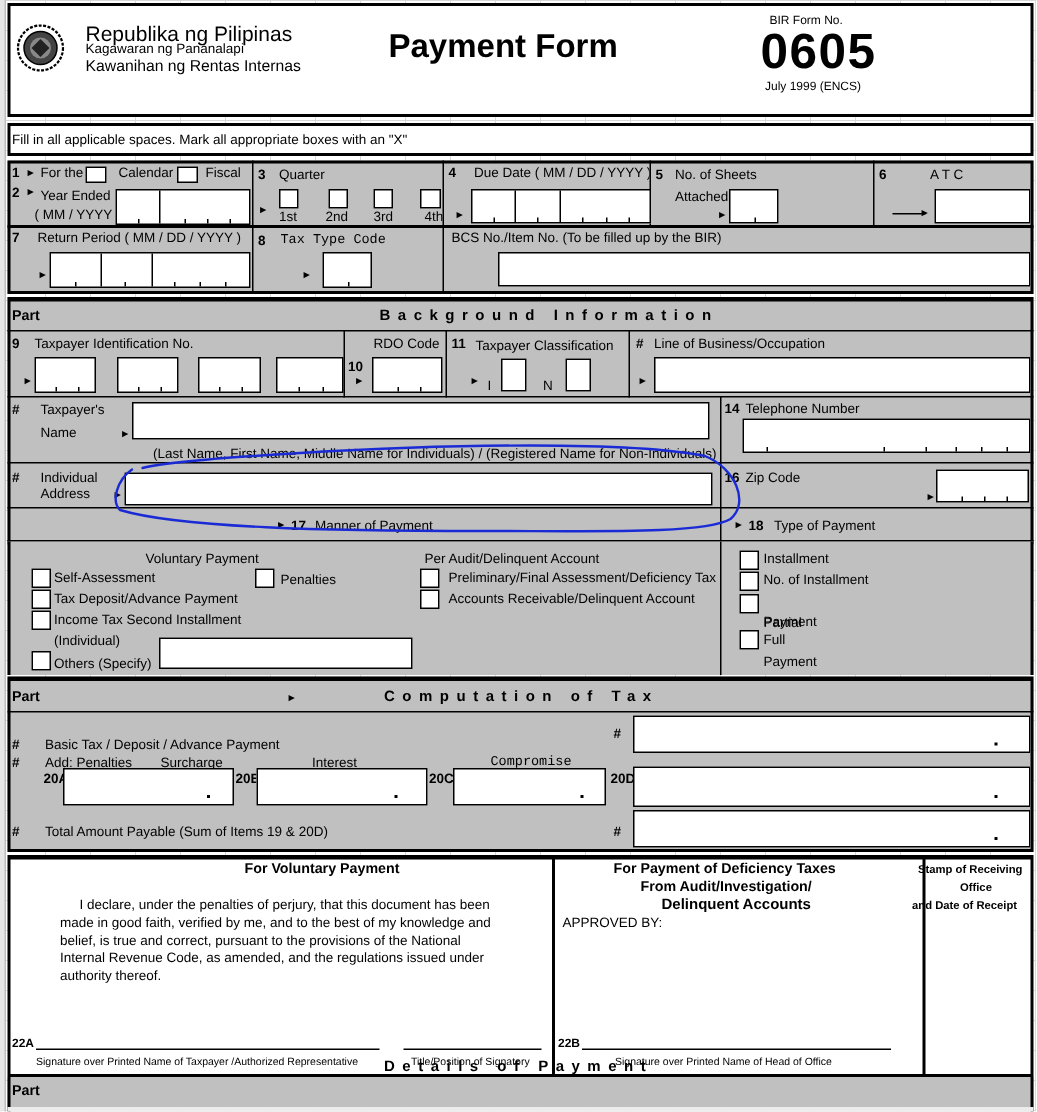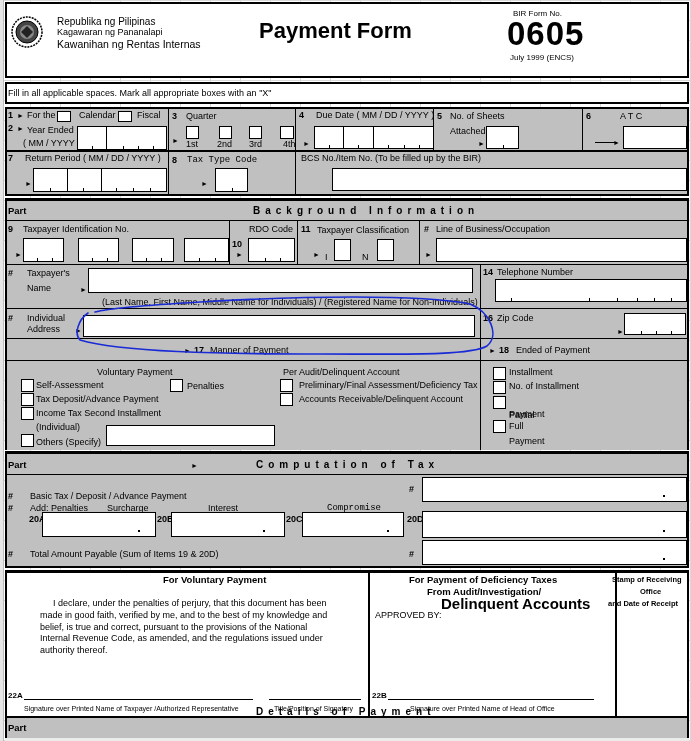--- a/index.html
+++ b/index.html
@@ -39,21 +39,21 @@
 
 <div class="abs white" style="left:5px;top:2px;width:684px;height:76px;border:2px solid #000;"></div>
 <div class="abs" style="left:11px;top:16px;width:32px;height:32px;">
   <svg width="32" height="32" viewBox="0 0 32 32">
     <circle cx="16" cy="16" r="15" fill="#fff" stroke="#000" stroke-width="1.5" stroke-dasharray="2 1"></circle>
     <circle cx="16" cy="16" r="11" fill="#444" stroke="#000"></circle>
     <circle cx="16" cy="16" r="7" fill="#888"></circle>
     <path d="M10 16 L16 10 L22 16 L16 22 Z" fill="#222"></path>
   </svg>
 </div>
-<div class="txt" style="left:57px;top:17px;font-size:10px;line-height:10px;">Republika ng Pilipinas</div>
+<div class="txt" style="left:57px;top:17px;font-size:14px;line-height:10px;">Republika ng Pilipinas</div>
 <div class="txt" style="left:57px;top:27px;font-size:9px;line-height:10px;">Kagawaran ng Pananalapi</div>
 <div class="txt" style="left:57px;top:38px;font-size:10.5px;line-height:12px;">Kawanihan ng Rentas Internas</div>
 <div class="txt" style="left:259px;top:18px;font-size:22px;line-height:26px;font-weight:bold;">Payment Form</div>
 <div class="txt" style="left:513px;top:9px;font-size:8px;line-height:9px;">BIR Form No.</div>
 <div class="txt" style="left:507px;top:16px;font-size:33px;line-height:36px;font-weight:bold;letter-spacing:1px;">0605</div>
 <div class="txt" style="left:510px;top:53px;font-size:8px;line-height:9px;">July 1999 (ENCS)</div>
 
 <div class="abs white" style="left:5px;top:82px;width:684px;height:22px;border:2px solid #000;"></div>
 <div class="txt" style="left:8px;top:88px;font-size:9px;">Fill in all applicable spaces.  Mark all appropriate boxes with an "X"</div>
 
@@ -230,21 +230,21 @@
     <div class="tick" style="left:31px;"></div>
     <div class="tick" style="left:46px;"></div>
 </div>
 <div class="hline" style="left:5px;top:338px;width:684px;"></div>
 
 <div class="arrow" style="left:184px;top:347px;">►</div>
 <div class="txt num" style="left:194px;top:345px;">17</div>
 <div class="txt" style="left:210px;top:345px;">Manner of Payment</div>
 <div class="arrow" style="left:489px;top:347px;">►</div>
 <div class="txt num" style="left:499px;top:345px;">18</div>
-<div class="txt" style="left:516px;top:345px;">Ended of Payment</div>
+<div class="txt" style="left:516px;top:345px;">Type of Payment</div>
 <div class="hline" style="left:5px;top:360px;width:684px;"></div>
 
 <div class="abs gray" style="left:5px;top:361px;width:684px;height:89px;border-left:2px solid #000;border-right:2px solid #000;"></div>
 <div class="txt" style="left:97px;top:367px;">Voluntary Payment</div>
 <div class="cb" style="left:21px;top:379px;"></div>
 <div class="txt" style="left:36px;top:380px;">Self-Assessment</div>
 <div class="cb" style="left:170px;top:379px;"></div>
 <div class="txt" style="left:187px;top:381px;">Penalties</div>
 <div class="cb" style="left:21px;top:393px;"></div>
 <div class="txt" style="left:36px;top:394px;">Tax Deposit/Advance Payment</div>
@@ -326,21 +326,21 @@
 
 <div class="txt num" style="left:8px;top:690px;font-size:8px;">22A</div>
 <div class="hline" style="left:24px;top:699px;width:229px;"></div>
 <div class="hline" style="left:269px;top:699px;width:92px;"></div>
 <div class="txt sig-label" style="left:24px;top:703px;width:242px;overflow:hidden;">Signature over Printed Name of Taxpayer /Authorized Representative</div>
 <div class="txt sig-label" style="left:274px;top:703px;width:93px;overflow:hidden;">Title/Position of Signatory</div>
 
 <div class="abs" style="left:368px;top:570px;width:2px;height:148px;background:#000;"></div>
 <div class="txt bold" style="left:409px;top:574px;font-size:9.5px;">For Payment of Deficiency Taxes</div>
 <div class="txt bold" style="left:427px;top:586px;font-size:9.5px;">From Audit/Investigation/</div>
-<div class="txt bold" style="left:441px;top:598px;font-size:15px;">Delinquent Accounts</div>
+<div class="txt bold" style="left:441px;top:598px;font-size:10px;">Delinquent Accounts</div>
 <div class="txt" style="left:375px;top:610px;">APPROVED BY:</div>
 <div class="txt num" style="left:372px;top:690px;font-size:8px;">22B</div>
 <div class="hline" style="left:388px;top:699px;width:206px;"></div>
 <div class="txt sig-label" style="left:410px;top:703px;">Signature over Printed Name of Head of Office</div>
 
 <div class="abs" style="left:615px;top:570px;width:2px;height:148px;background:#000;"></div>
 <div class="txt bold" style="left:612px;top:574px;font-size:7.5px;width:77px;overflow:hidden;">Stamp of Receiving</div>
 <div class="txt bold" style="left:640px;top:586px;font-size:7.5px;">Office</div>
 <div class="txt bold" style="left:608px;top:598px;font-size:7.5px;width:81px;overflow:hidden;">and Date of Receipt</div>
 

